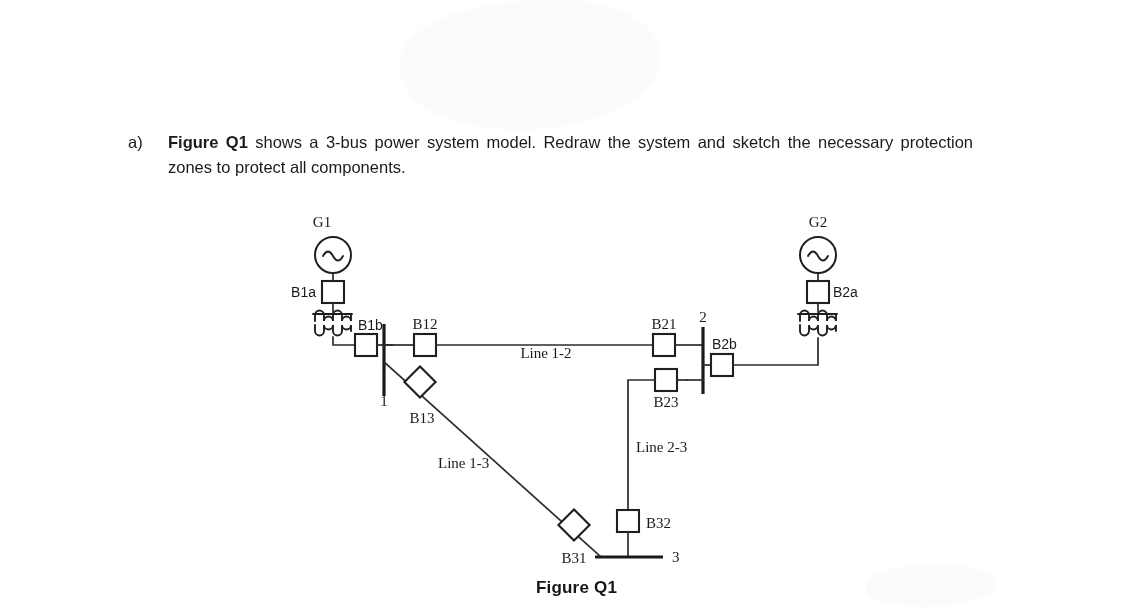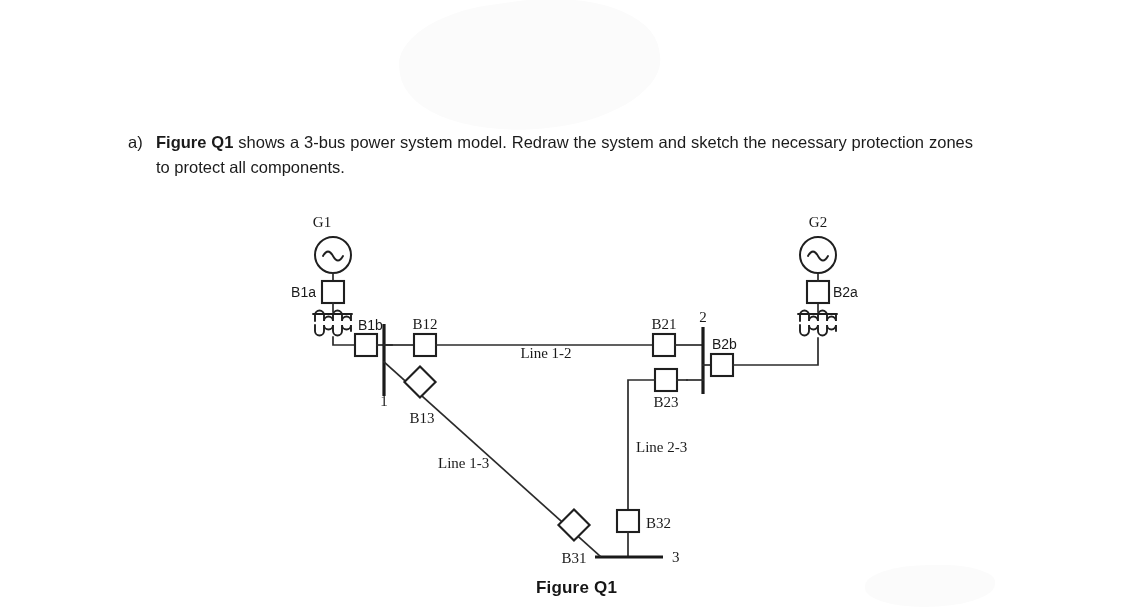--- a/index.html
+++ b/index.html
@@ -47,21 +47,21 @@
     line-height: 25px;
     color: #1b1b1b;
   }
   #question .marker {
     position: absolute;
     left: 0;
     top: 0;
     width: 48px;
   }
   #question .body {
-    margin-left: 28px;
+    margin-left: 40px;
     text-align: justify;
     text-justify: inter-word;
   }
   #question .body b {
     font-weight: bold;
   }
 
   
   #diagram {
     position: absolute;

